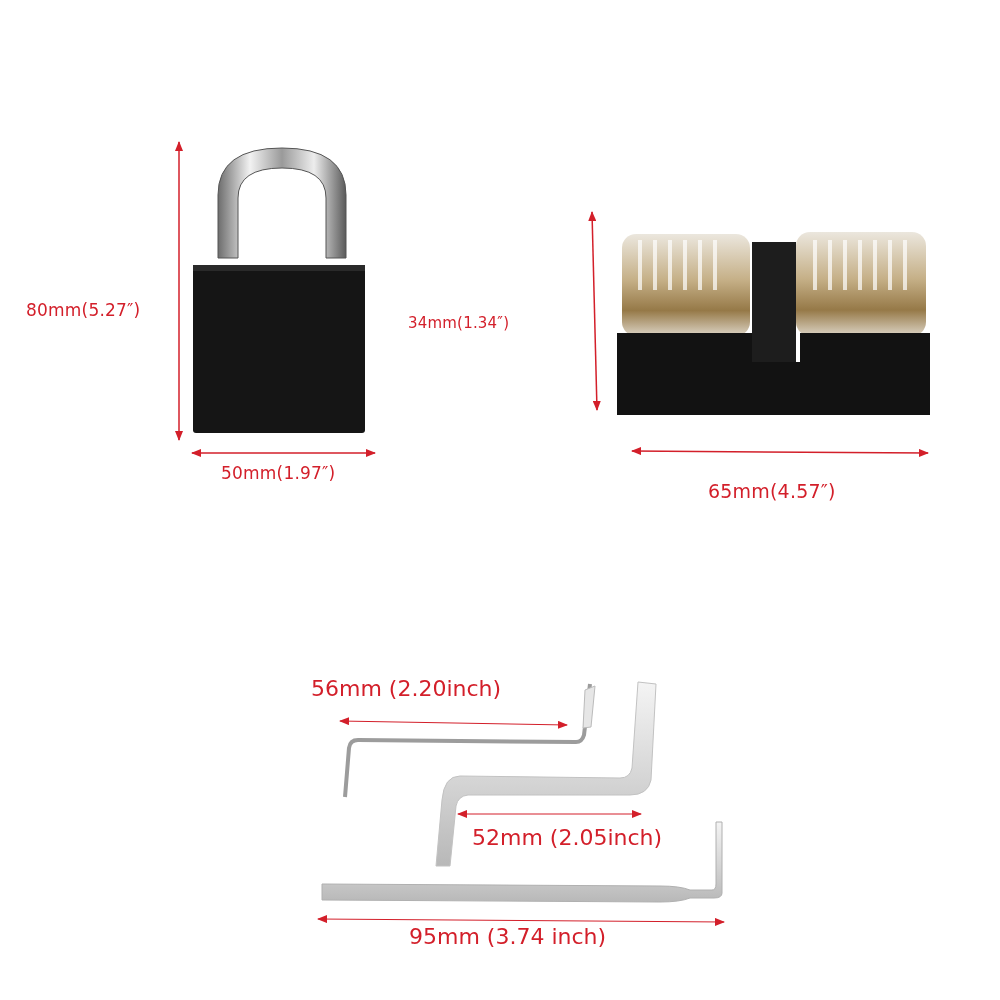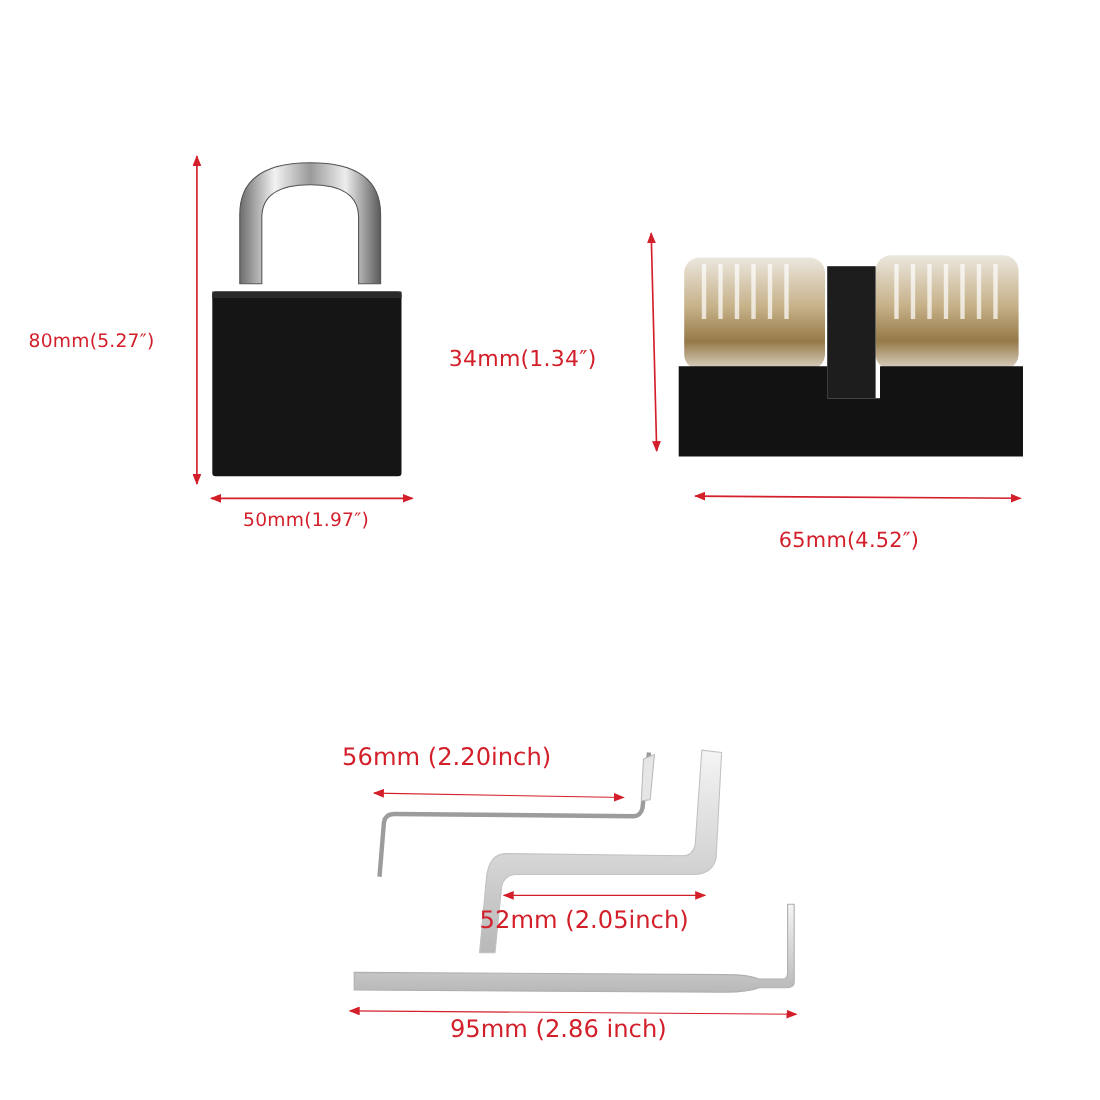--- a/index.html
+++ b/index.html
@@ -81,18 +81,18 @@
 
   <path d="M436,866 L442,800 Q444,776 460,776 L620,778 Q630,778 632,768 L638,682 L656,684 L651,780 Q648,795 630,795 L468,795 Q458,796 456,806 L450,866 Z" fill="url(#steel)" stroke="#c2c2c2" stroke-width="1"></path>
   <line x1="458" y1="814" x2="641" y2="814" stroke="#d31f2a" stroke-width="1" marker-start="url(#arrowtail)" marker-end="url(#arrowhead)"></line>
 
   <path d="M322,884 L660,886 Q680,886 690,890 L712,890 Q716,890 716,884 L716,822 L722,822 L722,893 Q722,898 714,898 L690,898 Q680,902 660,902 L322,900 Z" fill="url(#steel)" stroke="#b0b0b0" stroke-width="1"></path>
   <line x1="318" y1="919" x2="724" y2="922" stroke="#d31f2a" stroke-width="1" marker-start="url(#arrowtail)" marker-end="url(#arrowhead)"></line>
 </svg>
 
 <div class="label dim-small" style="left:26px; top:300px;">80mm(5.27″)</div>
 <div class="label dim-small" style="left:221px; top:463px;">50mm(1.97″)</div>
-<div class="label dim-small" style="left:408px; top:314px; font-size:20px;">34mm(1.34″)</div>
-<div class="label dim-small" style="left:708px; top:480px; font-size:19px;">65mm(4.52″)</div>
+<div class="label dim-small" style="left:408px; top:314px; font-size:15px;">34mm(1.34″)</div>
+<div class="label dim-small" style="left:708px; top:480px; font-size:19px;">65mm(4.57″)</div>
 
 <div class="label dim-large" style="left:311px; top:676px;">56mm (2.20inch)</div>
-<div class="label dim-large" style="left:436px; top:825px;">52mm (2.05inch)</div>
-<div class="label dim-large" style="left:409px; top:924px;">95mm (2.86 inch)</div>
+<div class="label dim-large" style="left:472px; top:825px;">52mm (2.05inch)</div>
+<div class="label dim-large" style="left:409px; top:924px;">95mm (3.74 inch)</div>
 
 </body></html>

